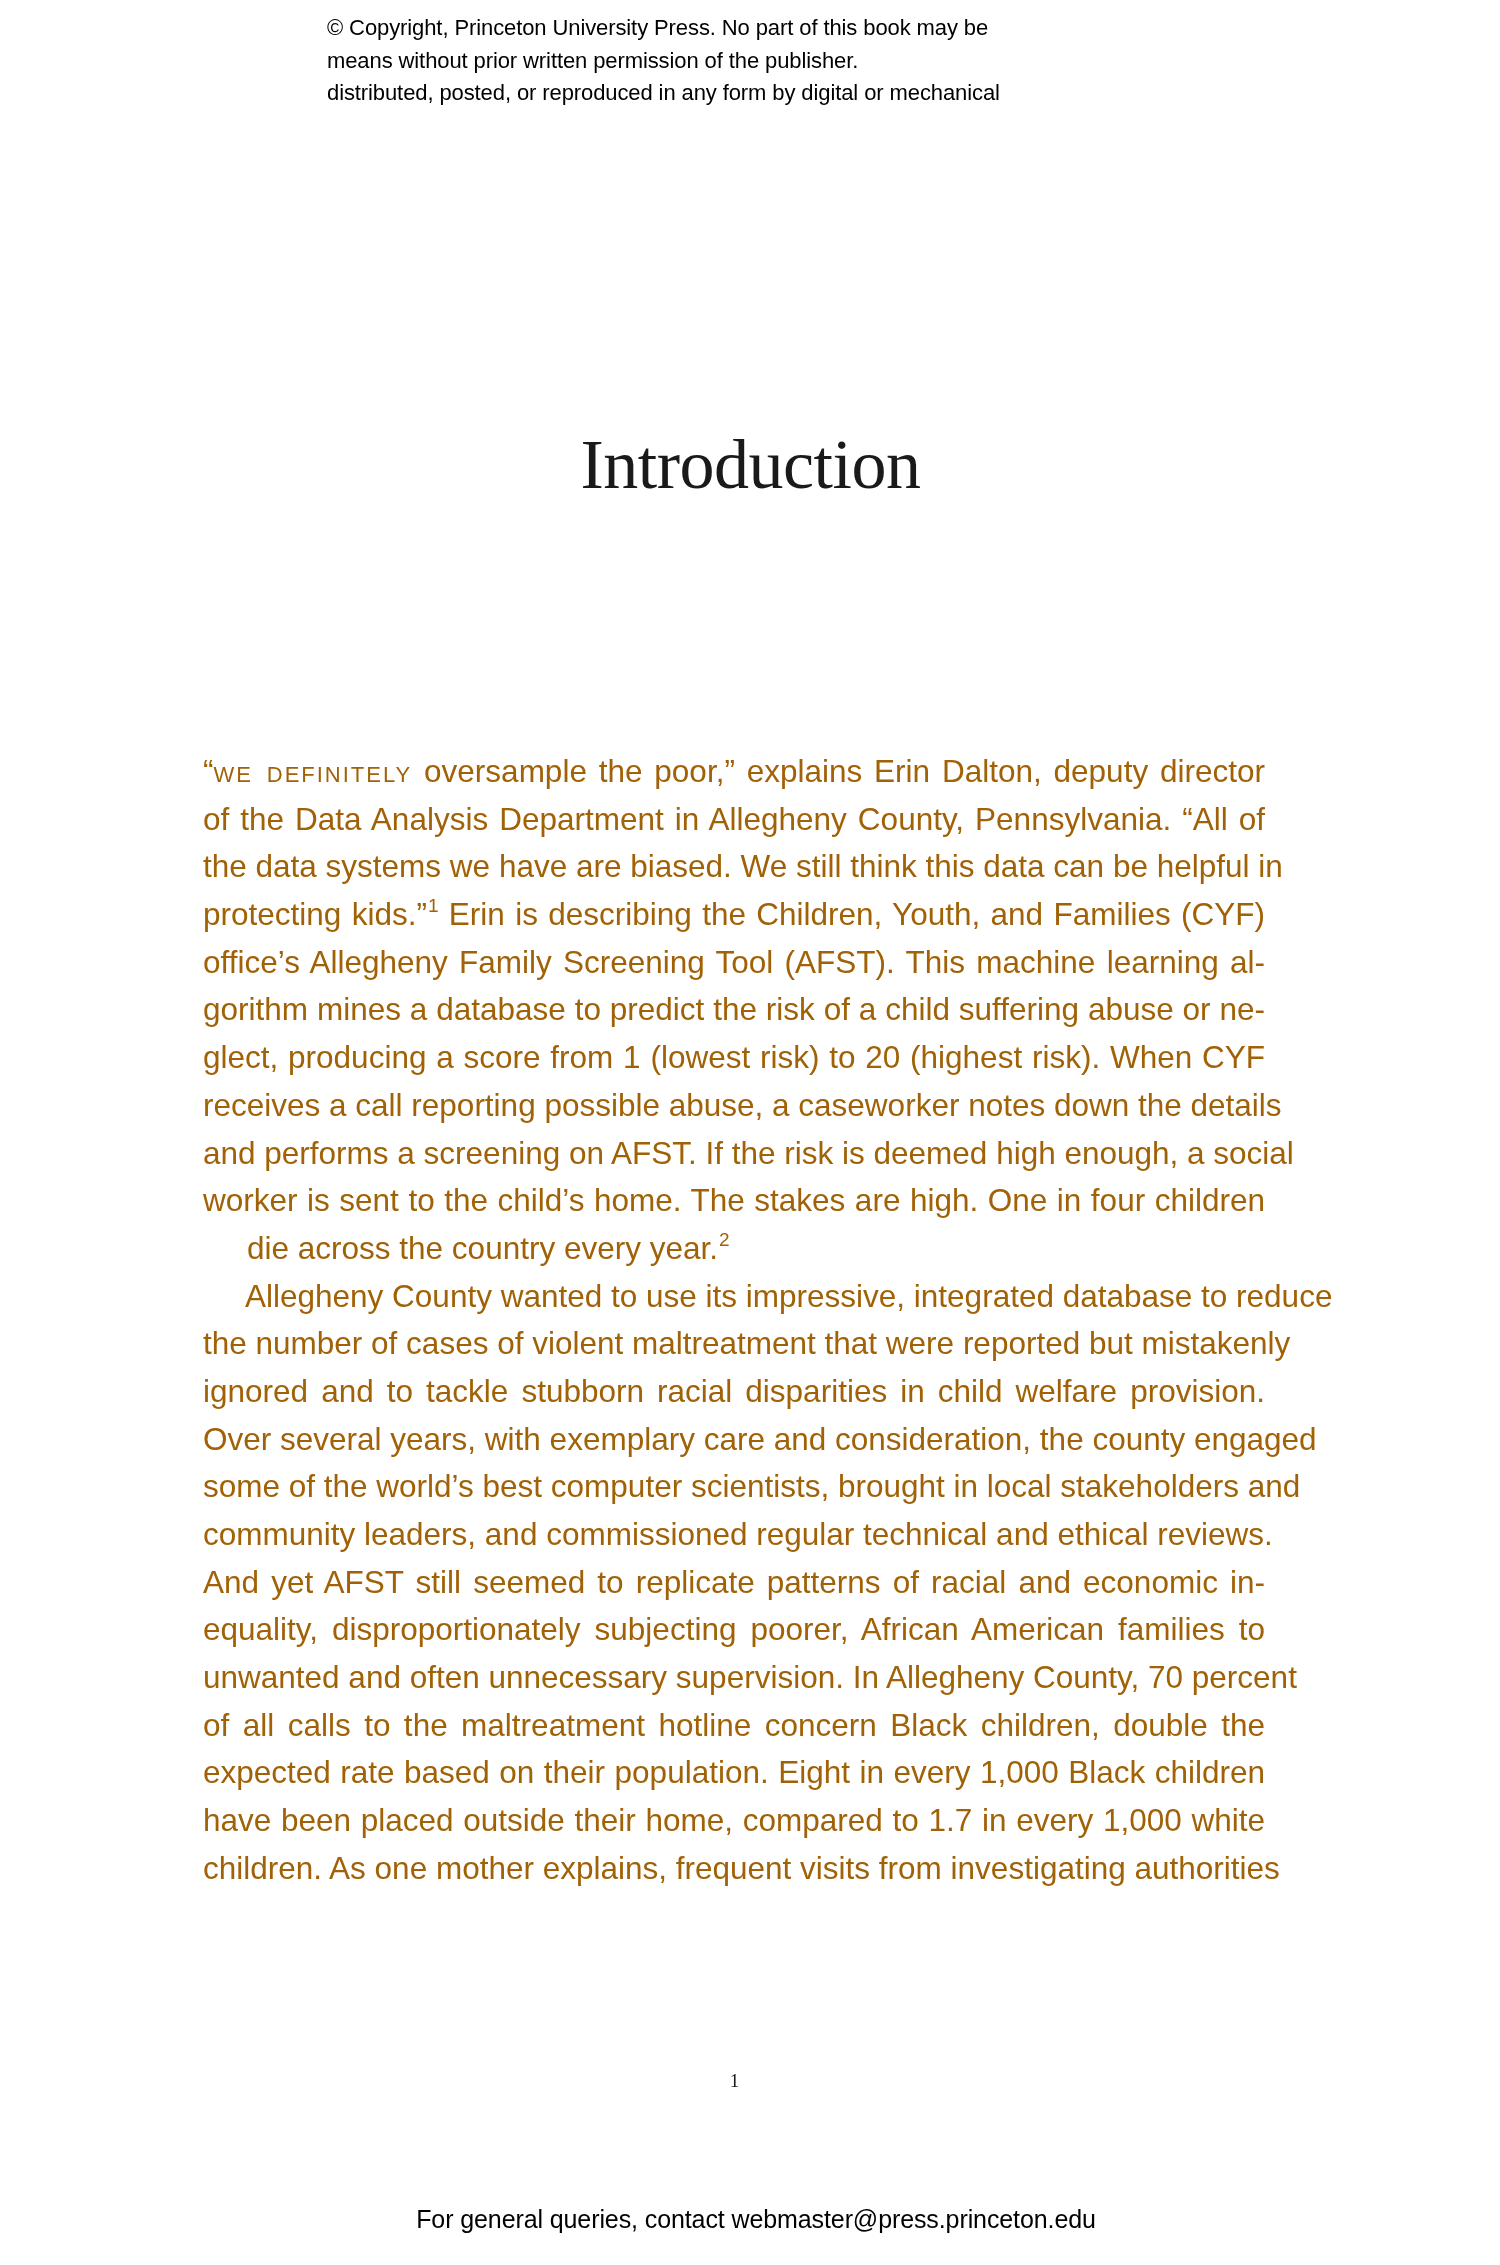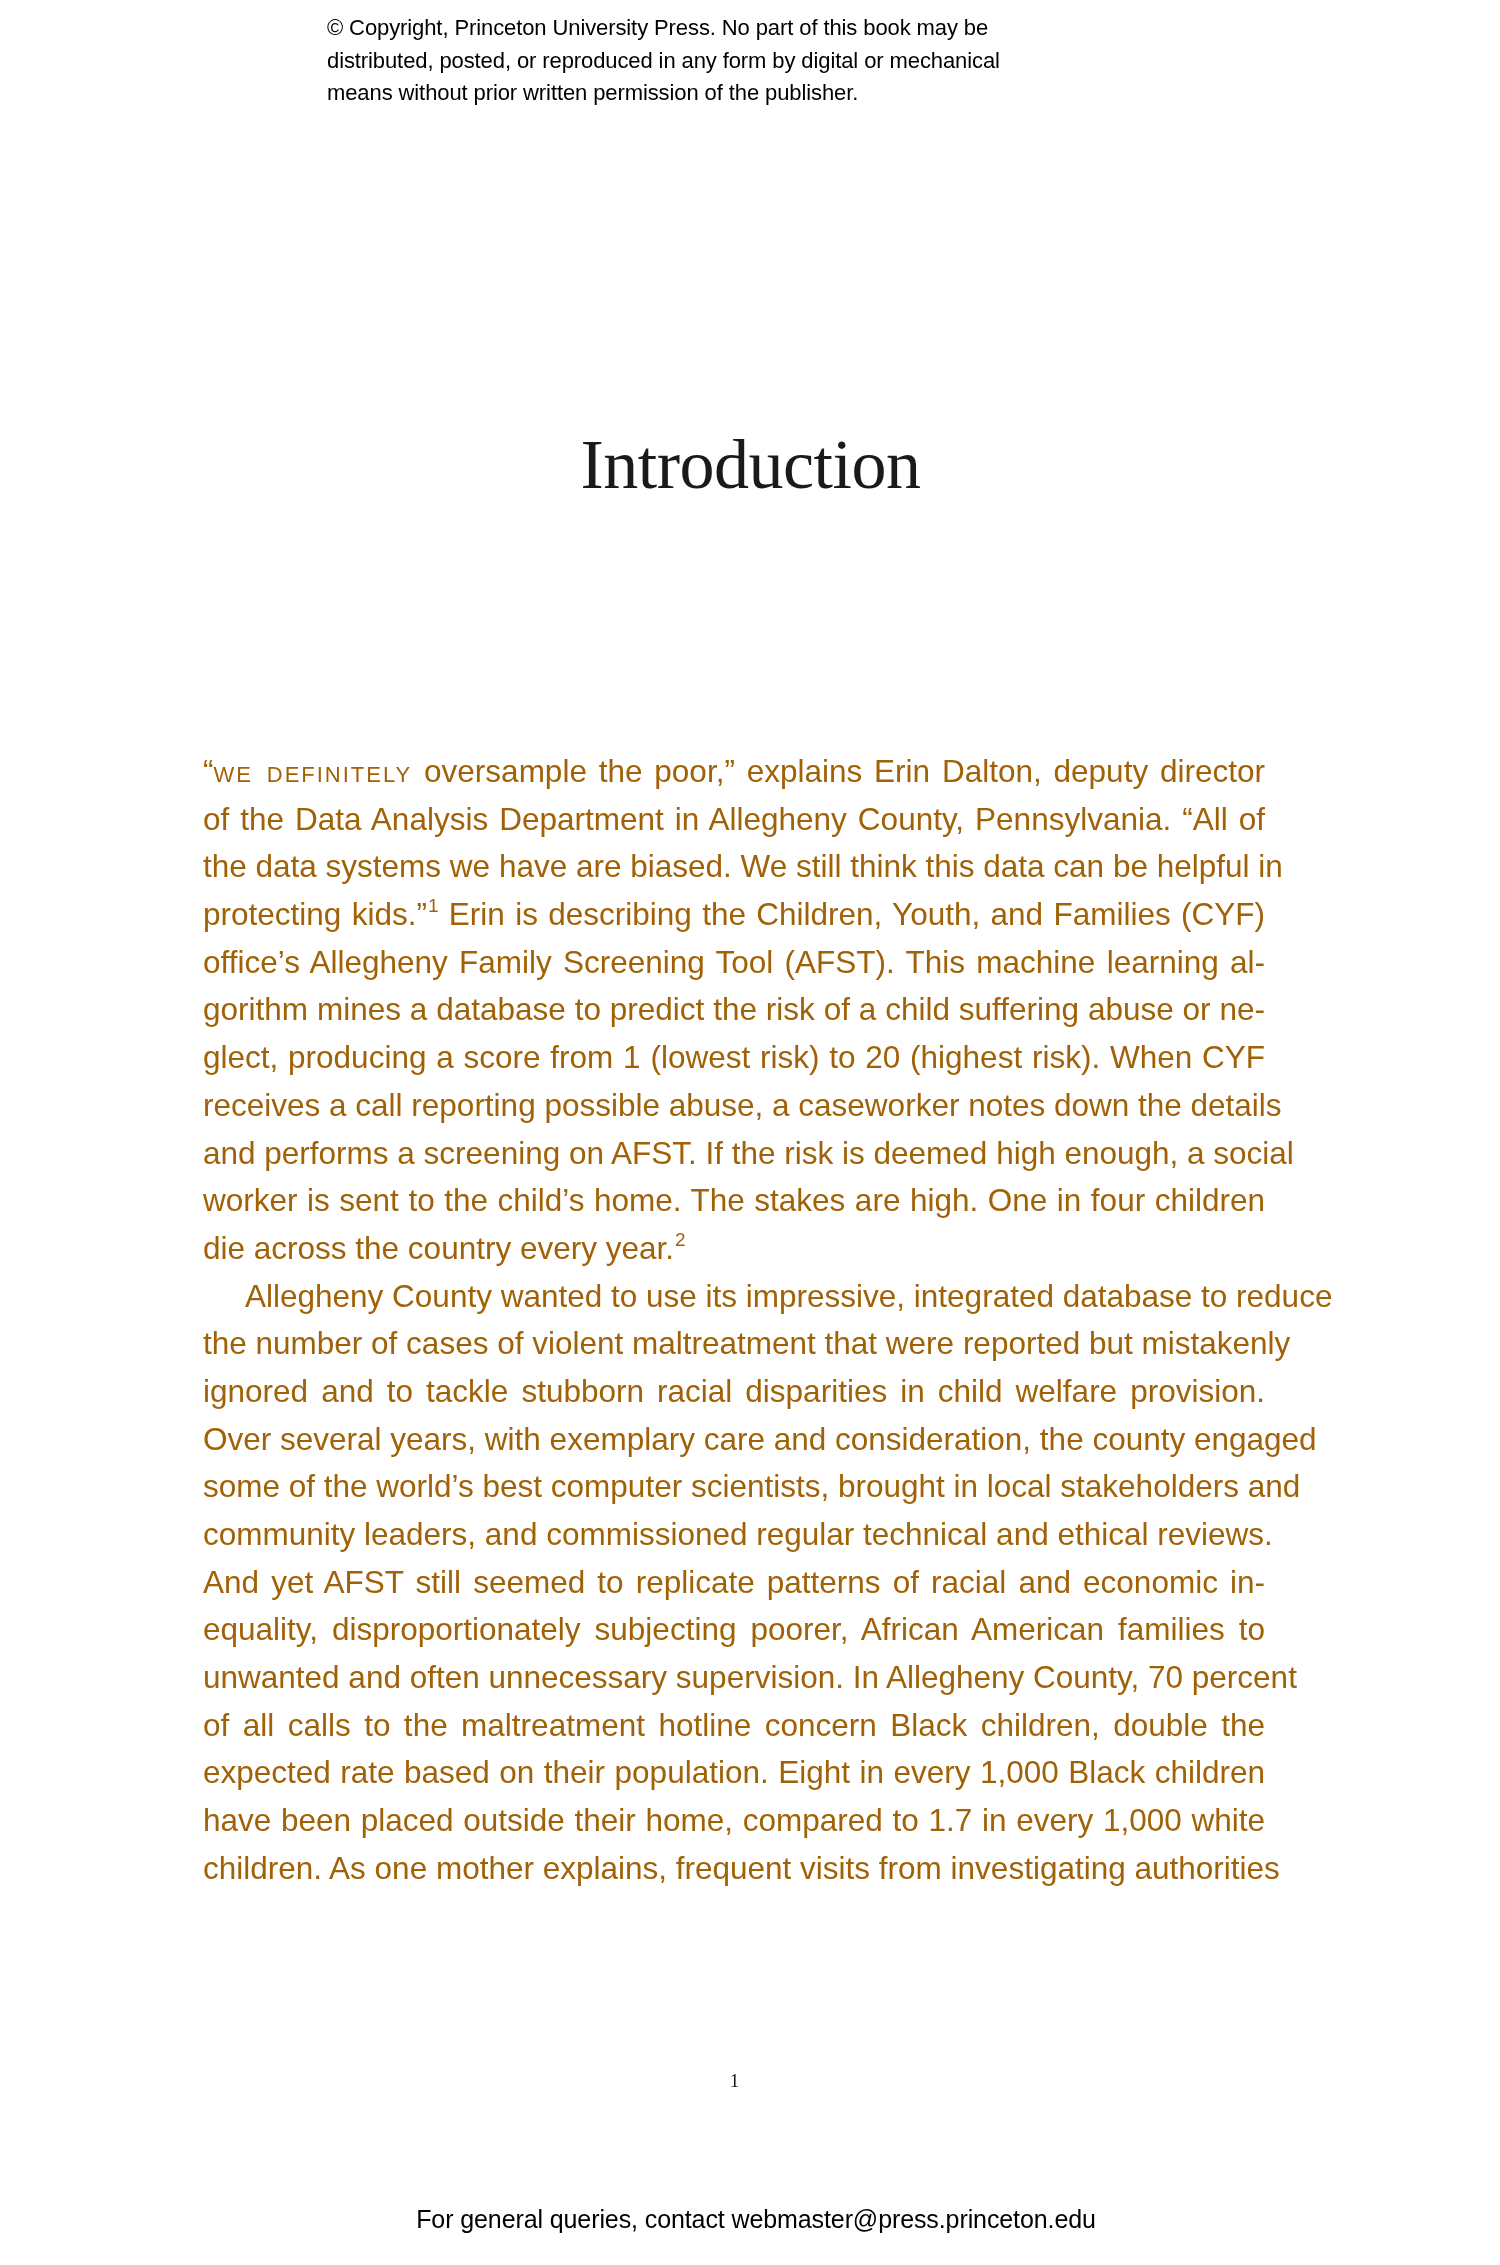--- a/index.html
+++ b/index.html
@@ -54,20 +54,21 @@
     }
     .body-text .line {
       display: block;
       white-space: nowrap;
       text-align: justify;
       text-align-last: justify;
       height: 47.7px;
     }
     .body-text .line.last {
       text-align-last: left;
+      margin-left: 44px;
     }
     .body-text .line.indent {
       padding-left: 42px;
     }
     .smallcaps {
       font-variant: small-caps;
       letter-spacing: 2px;
       text-transform: lowercase;
     }
     sup.note {
@@ -103,22 +104,22 @@
       color: #000000;
       letter-spacing: -0.1px;
       padding-left: 6px;
     }
   </style>
 </head>
 <body>
 
 <div class="copyright">
   <span class="line">© Copyright, Princeton University Press. No part of this book may be</span>
+  <span class="line">means without prior written permission of the publisher.</span>
   <span class="line">distributed, posted, or reproduced in any form by digital or mechanical</span>
-  <span class="line">means without prior written permission of the publisher.</span>
 </div>
 
 <h1 class="chapter-title">Introduction</h1>
 
 <div class="body-text">
 
   <div>
     <span class="line"><span>“</span><span class="smallcaps">we definitely</span><span> oversample the poor,” explains Erin Dalton, deputy director</span></span>
     <span class="line">of the Data Analysis Department in Allegheny County, Pennsylvania. “All of</span>
     <span class="line">the data systems we have are biased. We still think this data can be helpful in</span>

